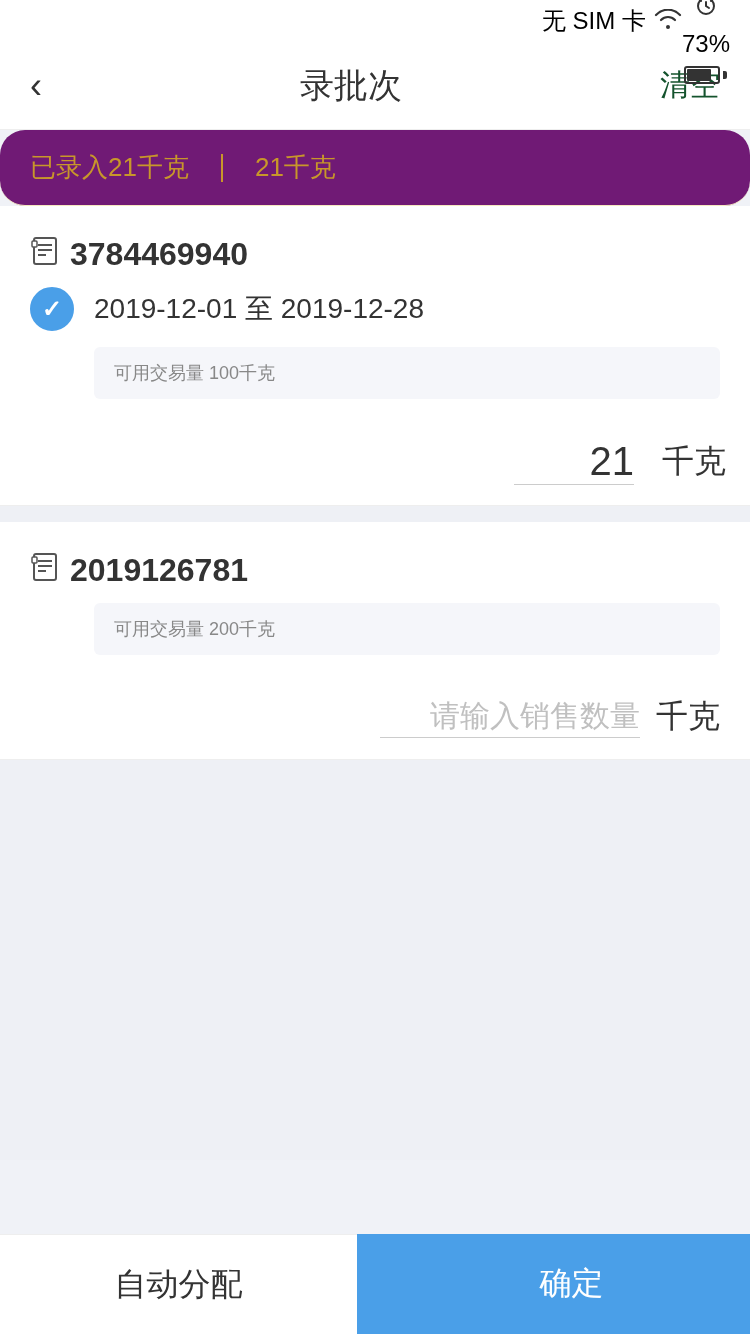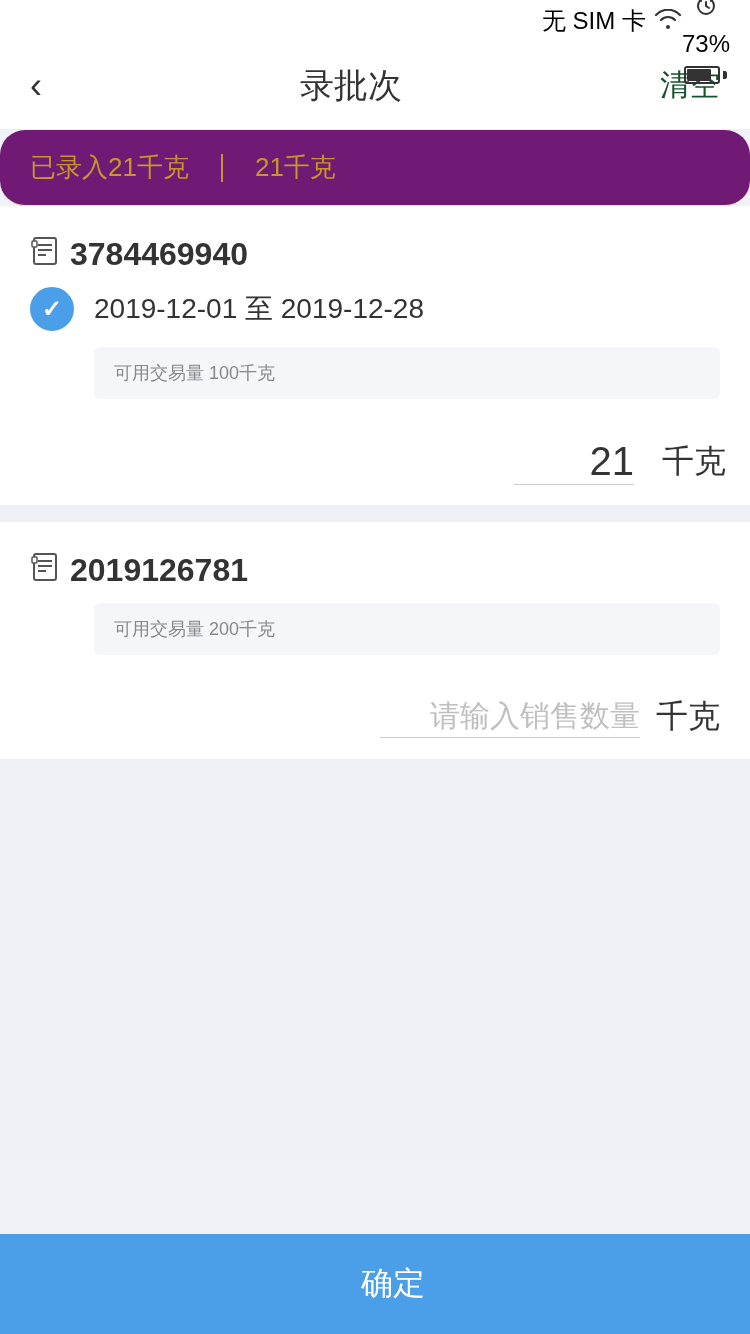--- a/index.html
+++ b/index.html
@@ -383,14 +383,15 @@
   <div class="input-row">
     <div class="input-placeholder">请输入销售数量</div>
     <span class="input-unit">千克</span>
   </div>
 
   <div class="empty-area"></div>
 
 </div>
 
 <div class="bottom-bar">
+  <div class="bottom-auto">自动分配</div>
   <div class="bottom-confirm">确定</div>
 </div>
 
 </body></html>

